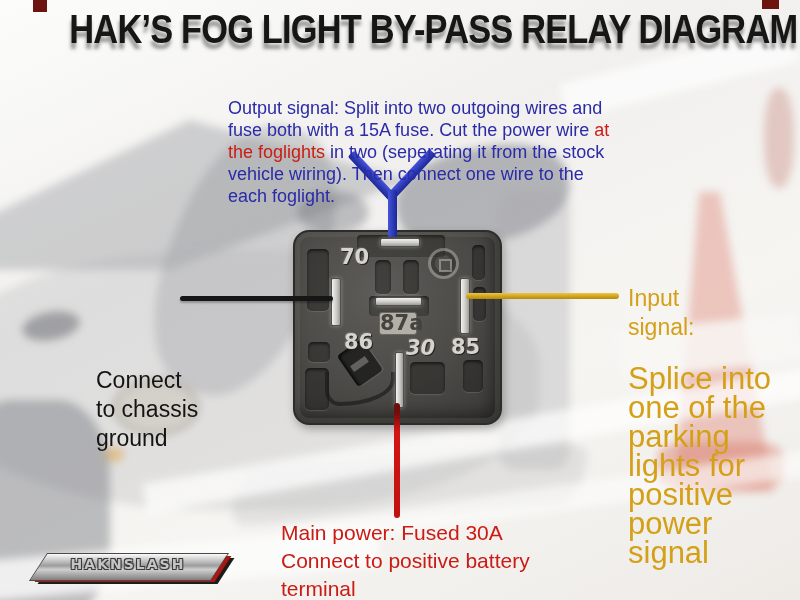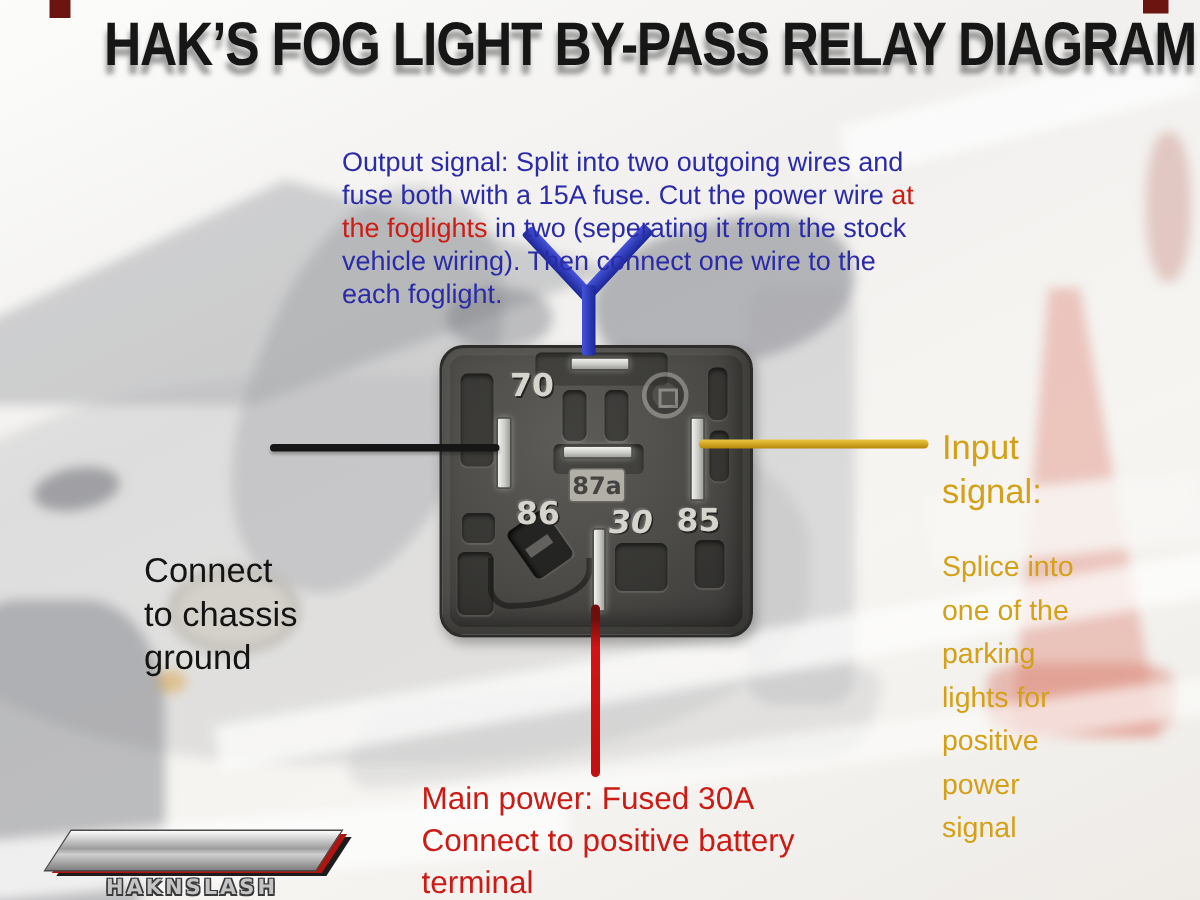--- a/index.html
+++ b/index.html
@@ -44,21 +44,21 @@
     font-family:"Liberation Sans",sans-serif;font-weight:bold;font-size:41px;letter-spacing:-1px;
     color:#161616;text-shadow:-1px 6px 4px rgba(75,75,75,.55);white-space:nowrap;}
   
   .prelines{white-space:pre-line;}
   .note{position:absolute;left:228px;top:79px;width:390px;z-index:8;
     font-size:18px;line-height:22px;color:#2b2ba8;font-weight:500;}
   .note .red{color:#cc1c14;}
   .ground-h{position:absolute;left:96px;top:281px;font-size:23px;color:#141414;z-index:8;}
   .ground-b{position:absolute;left:96px;top:334px;font-size:23px;line-height:29px;color:#141414;z-index:8;margin-top:32px;}
   .input-h{position:absolute;left:628px;top:284px;font-size:23px;line-height:29px;color:#d4a017;z-index:8;}
-  .input-b{position:absolute;left:628px;top:364px;font-size:19px;line-height:29px;color:#d4a017;z-index:8;}
+  .input-b{position:absolute;left:628px;top:364px;font-size:31px;line-height:29px;color:#d4a017;z-index:8;}
   .mainpower{position:absolute;left:281px;top:519px;font-size:21px;line-height:28px;color:#cc1a14;z-index:8;}
   
   .wire{position:absolute;z-index:6;}
   .w-blue-stem{left:388px;top:190px;width:9px;height:47px;background:linear-gradient(90deg,#4553da,#1b2796);border-radius:2px;}
   .w-blue-left{left:351px;top:149px;width:61px;height:9px;background:linear-gradient(#4553da,#1b2796);border-radius:2px;
     transform:rotate(47deg);transform-origin:left center;}
   .w-blue-right{left:391px;top:192px;width:61px;height:9px;background:linear-gradient(#4553da,#1b2796);border-radius:2px;
     transform:rotate(-47deg);transform-origin:left center;}
   .w-black{left:180px;top:296px;width:153px;height:5px;background:#161616;border-radius:3px;
     box-shadow:0 2px 2px rgba(0,0,0,.25);}
@@ -73,39 +73,39 @@
   .relay *{position:absolute;box-sizing:border-box;}
   .slot{background:rgba(28,28,26,.42);border-radius:5px;
     box-shadow:inset 0 2px 3px rgba(0,0,0,.55),0 1px 1px rgba(205,203,196,.18);}
   .tray{background:rgba(22,22,20,.30);border-radius:4px;box-shadow:inset 0 2px 3px rgba(0,0,0,.5);}
   .pin{background:linear-gradient(90deg,#f2f2f0,#cbcbc7 55%,#9d9d98);border:1px solid #504f4a;border-radius:2px;
     box-shadow:0 0 4px rgba(255,255,255,.35);}
   .pin.h{background:linear-gradient(#f2f2f0,#cbcbc7 55%,#9d9d98);}
   .emboss{font-family:"DejaVu Sans",sans-serif;font-weight:bold;color:#d6d4cd;
     text-shadow:1px 1px 0 #242422,-1px -1px 1px rgba(255,255,255,.15);font-size:21px;line-height:1;}
   .plate87a{left:84px;top:80px;width:38px;height:23px;background:#b2afa7;border-radius:3px;border:1px solid #6a6860;
-    color:#44433f;font-family:"DejaVu Sans",sans-serif;font-weight:bold;font-size:16px;text-align:center;line-height:21px;text-shadow:none;}
+    color:#44433f;font-family:"DejaVu Sans",sans-serif;font-weight:bold;font-size:21px;text-align:center;line-height:21px;text-shadow:none;}
   .circlogo{left:133px;top:16px;width:31px;height:31px;border:3px solid rgba(198,196,188,.45);border-radius:50%;
     box-shadow:inset 0 0 0 4px rgba(45,45,43,.55);}
   .circlogo:after{content:"";position:absolute;left:8px;top:8px;width:9px;height:9px;border:2px solid rgba(198,196,188,.5);}
   .keyway{left:50px;top:112px;width:30px;height:38px;background:#242422;border-radius:4px;transform:rotate(-35deg);
     box-shadow:inset 2px 2px 3px rgba(0,0,0,.7),1px 1px 1px rgba(190,188,180,.2);}
   .keyway:after{content:"";position:absolute;left:5px;top:16px;width:18px;height:7px;background:rgba(150,148,142,.55);}
   .arc{left:30px;top:140px;width:70px;height:34px;border:4px solid rgba(22,22,20,.6);border-top:none;
     border-radius:0 0 95% 18px;background:transparent;}
   
   .logo{position:absolute;left:16px;top:550px;width:225px;height:40px;z-index:9;}
   .logo .layer{position:absolute;width:180px;height:26px;transform:skewX(-33deg);transform-origin:center;}
   .logo .blk{left:30px;top:8px;background:#1c1c1c;}
   .logo .red{left:27px;top:6px;background:#b01410;}
   .logo .metal{left:22px;top:3px;background:linear-gradient(180deg,#fbfbfb,#9d9d9d 45%,#cfcfcf 60%,#808080);
     border:1px solid #4a4a4a;}
   .logo .txt{position:absolute;left:22px;top:6px;width:180px;text-align:center;
     font-family:"DejaVu Sans",sans-serif;font-weight:bold;font-size:14px;letter-spacing:2px;color:#c4c4c4;
-    text-shadow:1px 1px 0 #3a3a3a,-1px -1px 0 #3a3a3a,1px -1px 0 #3a3a3a,-1px 1px 0 #3a3a3a;margin-top:28px;}
+    text-shadow:1px 1px 0 #3a3a3a,-1px -1px 0 #3a3a3a,1px -1px 0 #3a3a3a,-1px 1px 0 #3a3a3a;}
 </style>
 </head>
 <body>
 
 <div class="stage">
 
   <div class="bg">
     <div class="bg-roof"></div>
     <div class="bg-pillar"></div>
     <div class="bg-hood"></div>

